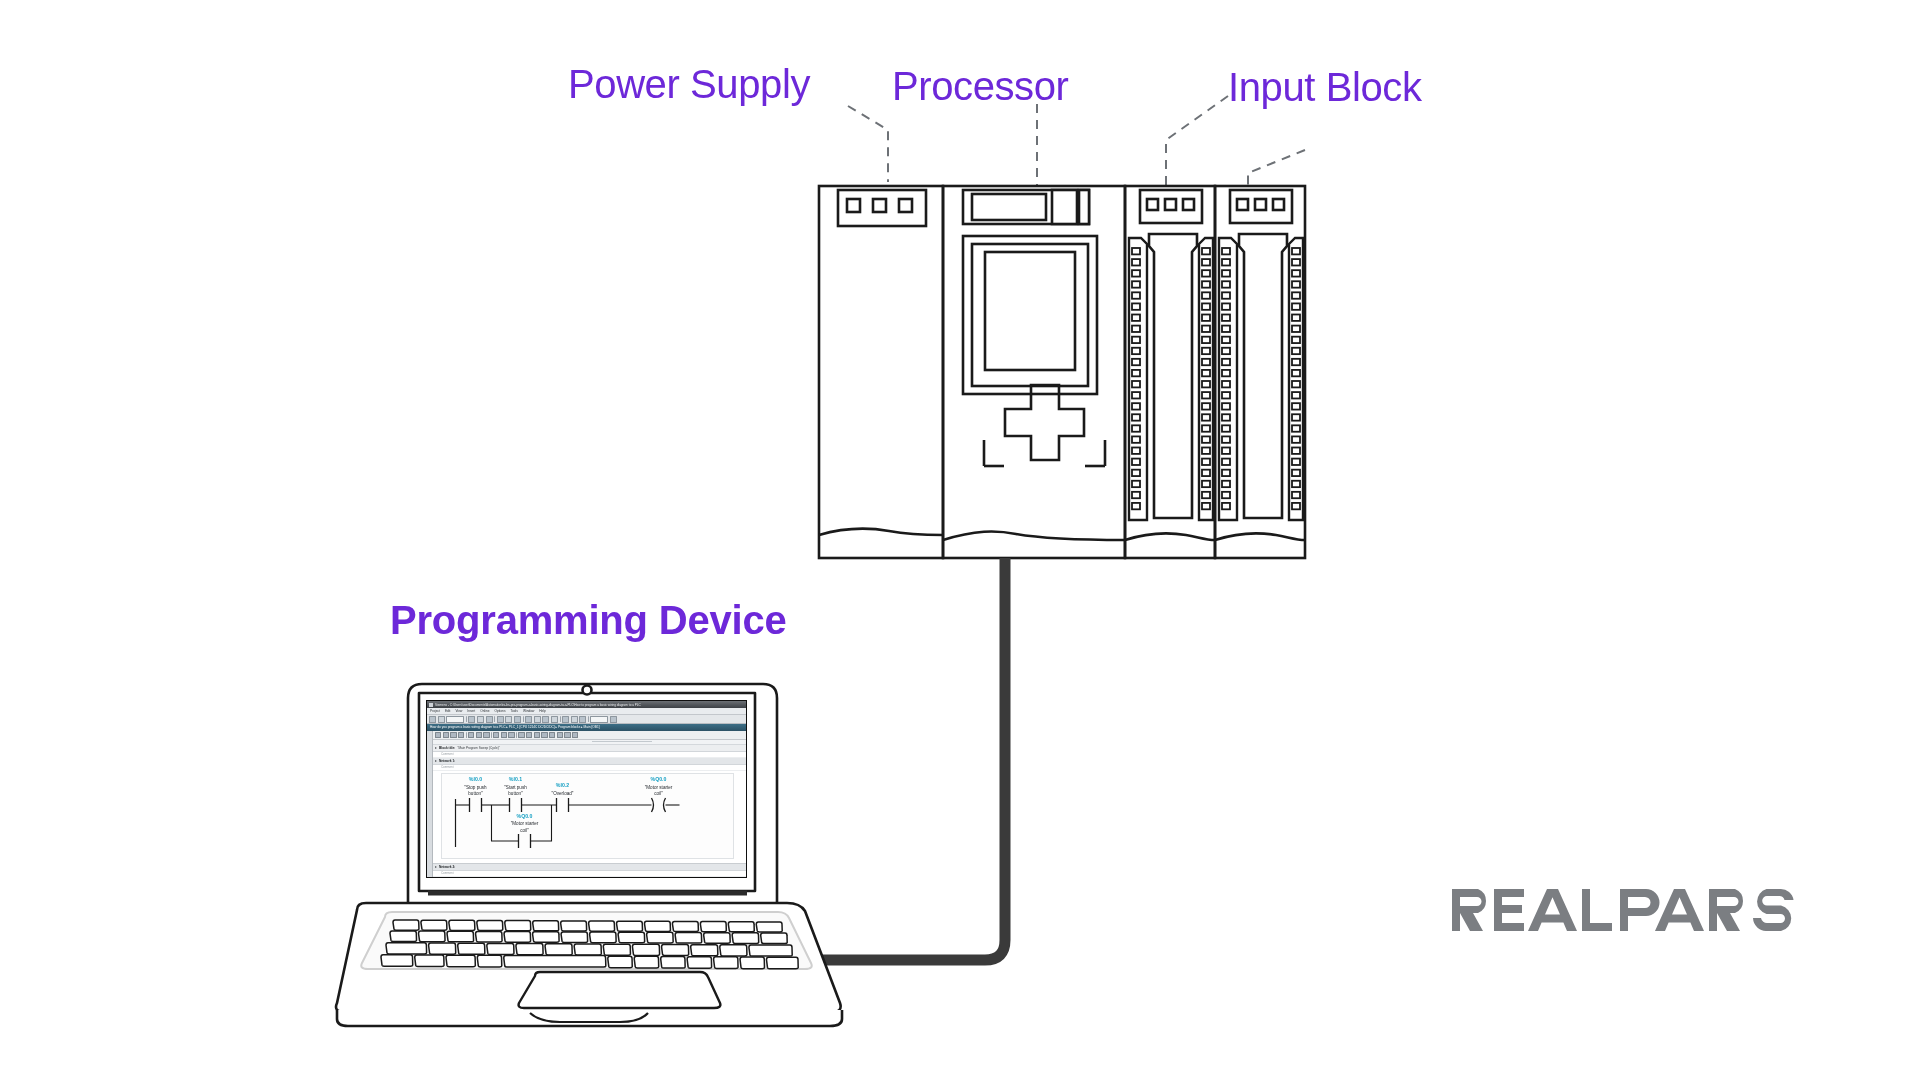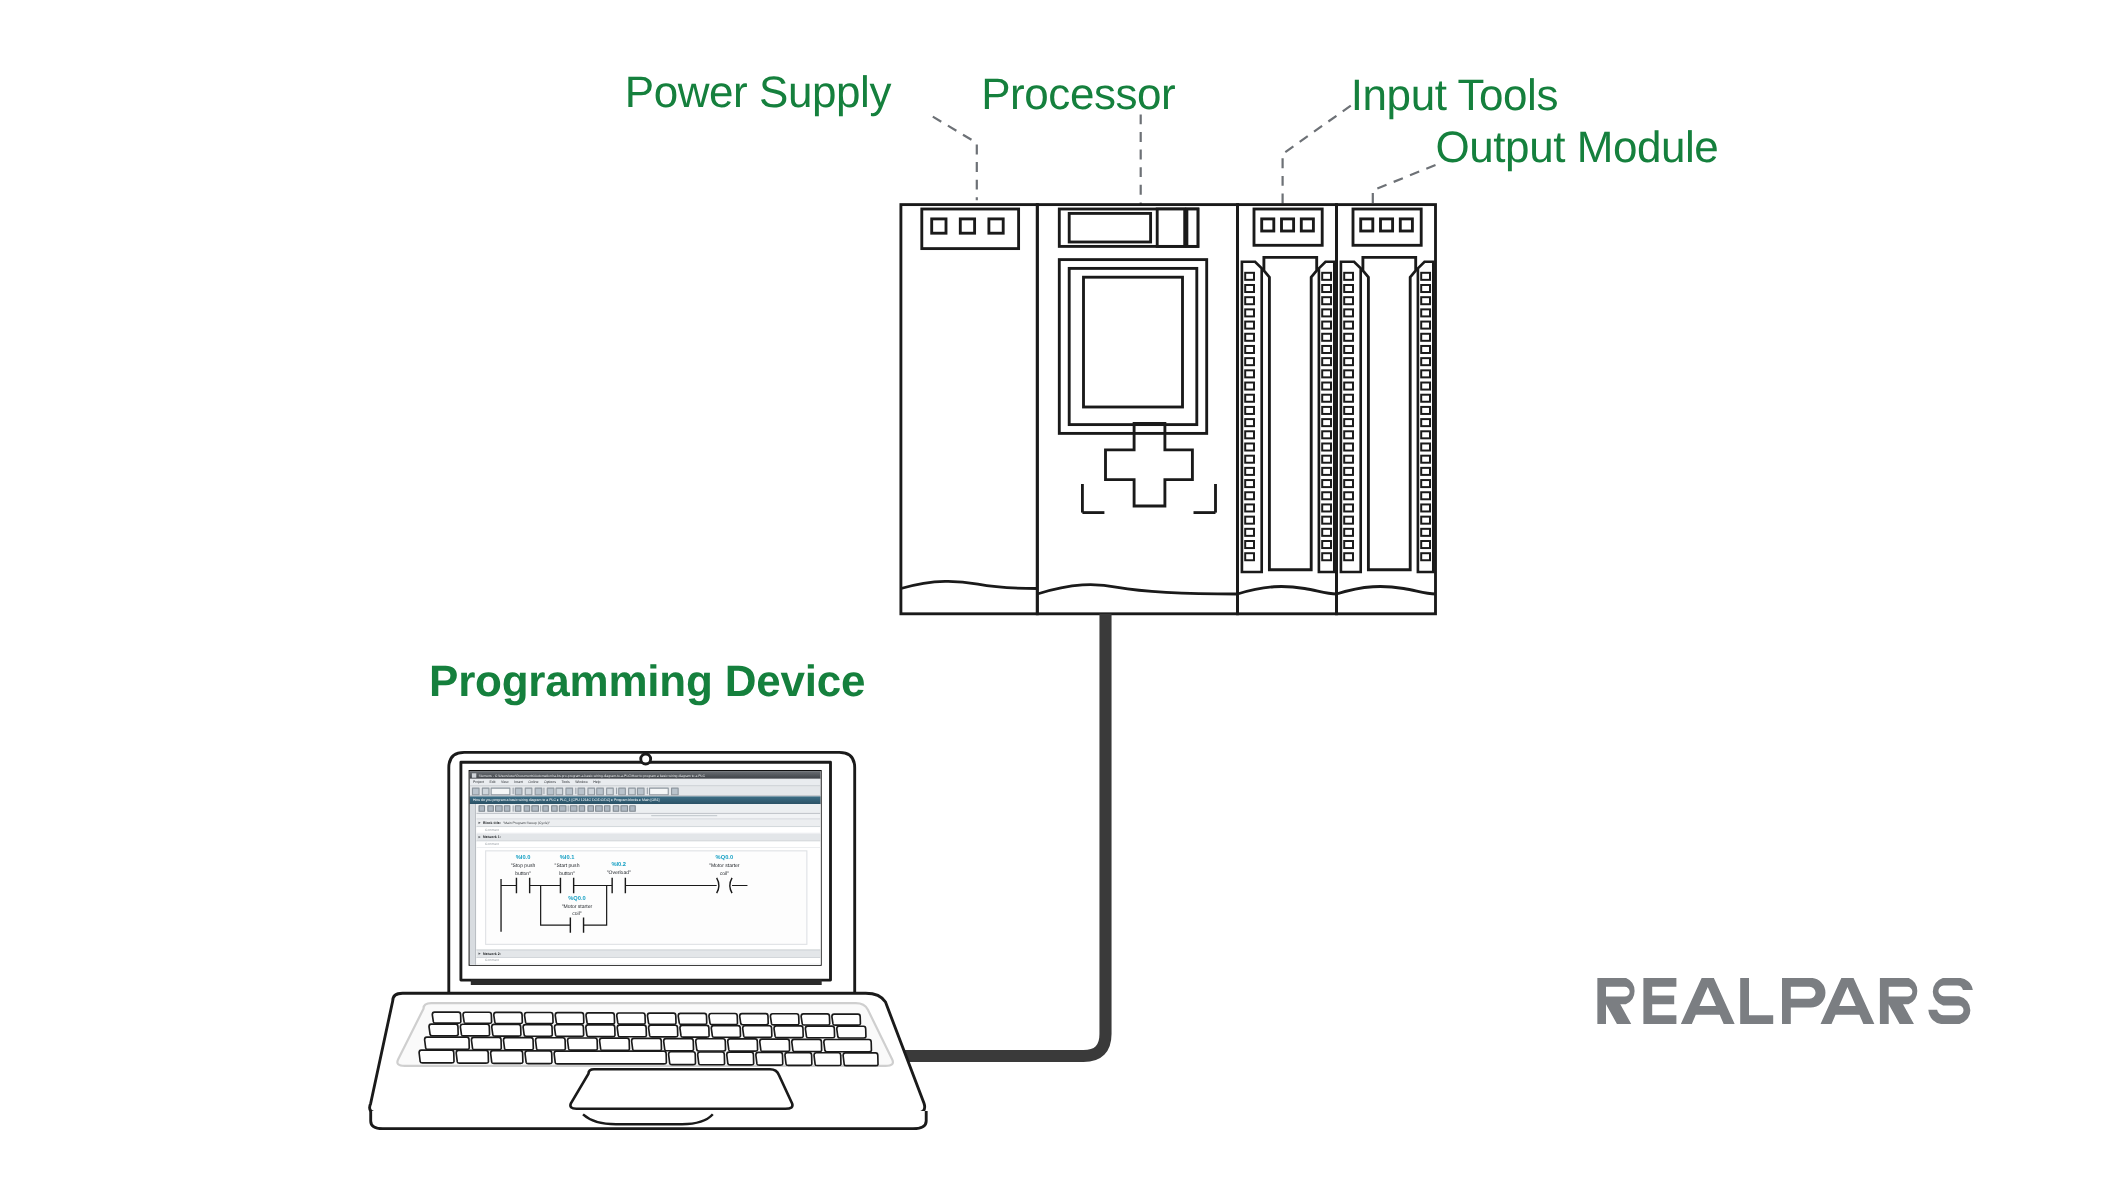--- a/index.html
+++ b/index.html
@@ -22,21 +22,21 @@
   }
   svg.layer {
     position: absolute;
     left: 0;
     top: 0;
     width: 1920px;
     height: 1080px;
   }
   .callout-label {
     position: absolute;
-    color: #15803d;
+    color: #6d28d9;
     font-family: "Liberation Sans", sans-serif;
     font-size: 40px;
     font-weight: 400;
     letter-spacing: -0.4px;
     white-space: nowrap;
   }
   #label-power-supply { left: 568px; top: 62px; }
   #label-processor    { left: 892px; top: 64px; }
   #label-input-module { left: 1228px; top: 65px; }
   #label-output-module{ left: 1305px; top: 112px; }
@@ -511,22 +511,21 @@
         <path d="M 689.1382716049384 956.6963987654321 Q 687.1382716049384 956.6963987654321 687.1382716049384 959.0963987654321 L 688.1382716049384 967.1963987654321 Q 688.3382716049384 968.2963987654322 690.1382716049384 968.2963987654322 L 709.3851851851853 968.2963987654322 Q 711.3851851851853 968.2963987654322 711.5851851851853 967.1963987654321 L 711.3851851851853 959.0963987654321 Q 711.3851851851853 956.6963987654321 709.3851851851853 956.6963987654321 Z"></path>
         <path d="M 715.5851851851853 956.8683037037038 Q 713.5851851851853 956.8683037037038 713.5851851851853 959.2683037037037 L 714.5851851851853 967.3683037037038 Q 714.7851851851854 968.4683037037038 716.5851851851853 968.4683037037038 L 735.8320987654322 968.4683037037038 Q 737.8320987654322 968.4683037037038 738.0320987654322 967.3683037037038 L 737.8320987654322 959.2683037037037 Q 737.8320987654322 956.8683037037038 735.8320987654322 956.8683037037038 Z"></path>
         <path d="M 742.0320987654322 957.0402086419753 Q 740.0320987654322 957.0402086419753 740.0320987654322 959.4402086419752 L 741.0320987654322 967.5402086419753 Q 741.2320987654323 968.6402086419753 743.0320987654322 968.6402086419753 L 762.2790123456791 968.6402086419753 Q 764.2790123456791 968.6402086419753 764.4790123456792 967.5402086419753 L 764.2790123456791 959.4402086419752 Q 764.2790123456791 957.0402086419753 762.2790123456791 957.0402086419753 Z"></path>
         <path d="M 768.4790123456792 957.2121135802469 Q 766.4790123456792 957.2121135802469 766.4790123456792 959.6121135802468 L 767.4790123456792 967.7121135802469 Q 767.6790123456792 968.8121135802469 769.4790123456792 968.8121135802469 L 796.0000000000001 968.8121135802469 Q 798.0000000000001 968.8121135802469 798.2000000000002 967.7121135802469 L 798.0000000000001 959.6121135802468 Q 798.0000000000001 957.2121135802469 796.0000000000001 957.2121135802469 Z"></path>
       </g>
 
   </svg>
 
   <div class="callout-label" id="label-power-supply">Power Supply</div>
   <div class="callout-label" id="label-processor">Processor</div>
-  <div class="callout-label" id="label-input-module">Input Tools</div>
-  <div class="callout-label" id="label-output-module">Output Module</div>
+  <div class="callout-label" id="label-input-module">Input Block</div>
   <div class="callout-label" id="label-programming-device">Programming Device</div>
 
   <div id="screen">
 
     <div class="ui-titlebar">
       <div class="tb-icon"></div>
       <div class="tb-text">Siemens - C:\Users\user\Documents\Automation\ra-bs-pro-program-a-basic-wiring-diagram-to-a-PLC\How to program a basic wiring diagram to a PLC</div>
     </div>
 
     <div class="ui-menubar">

